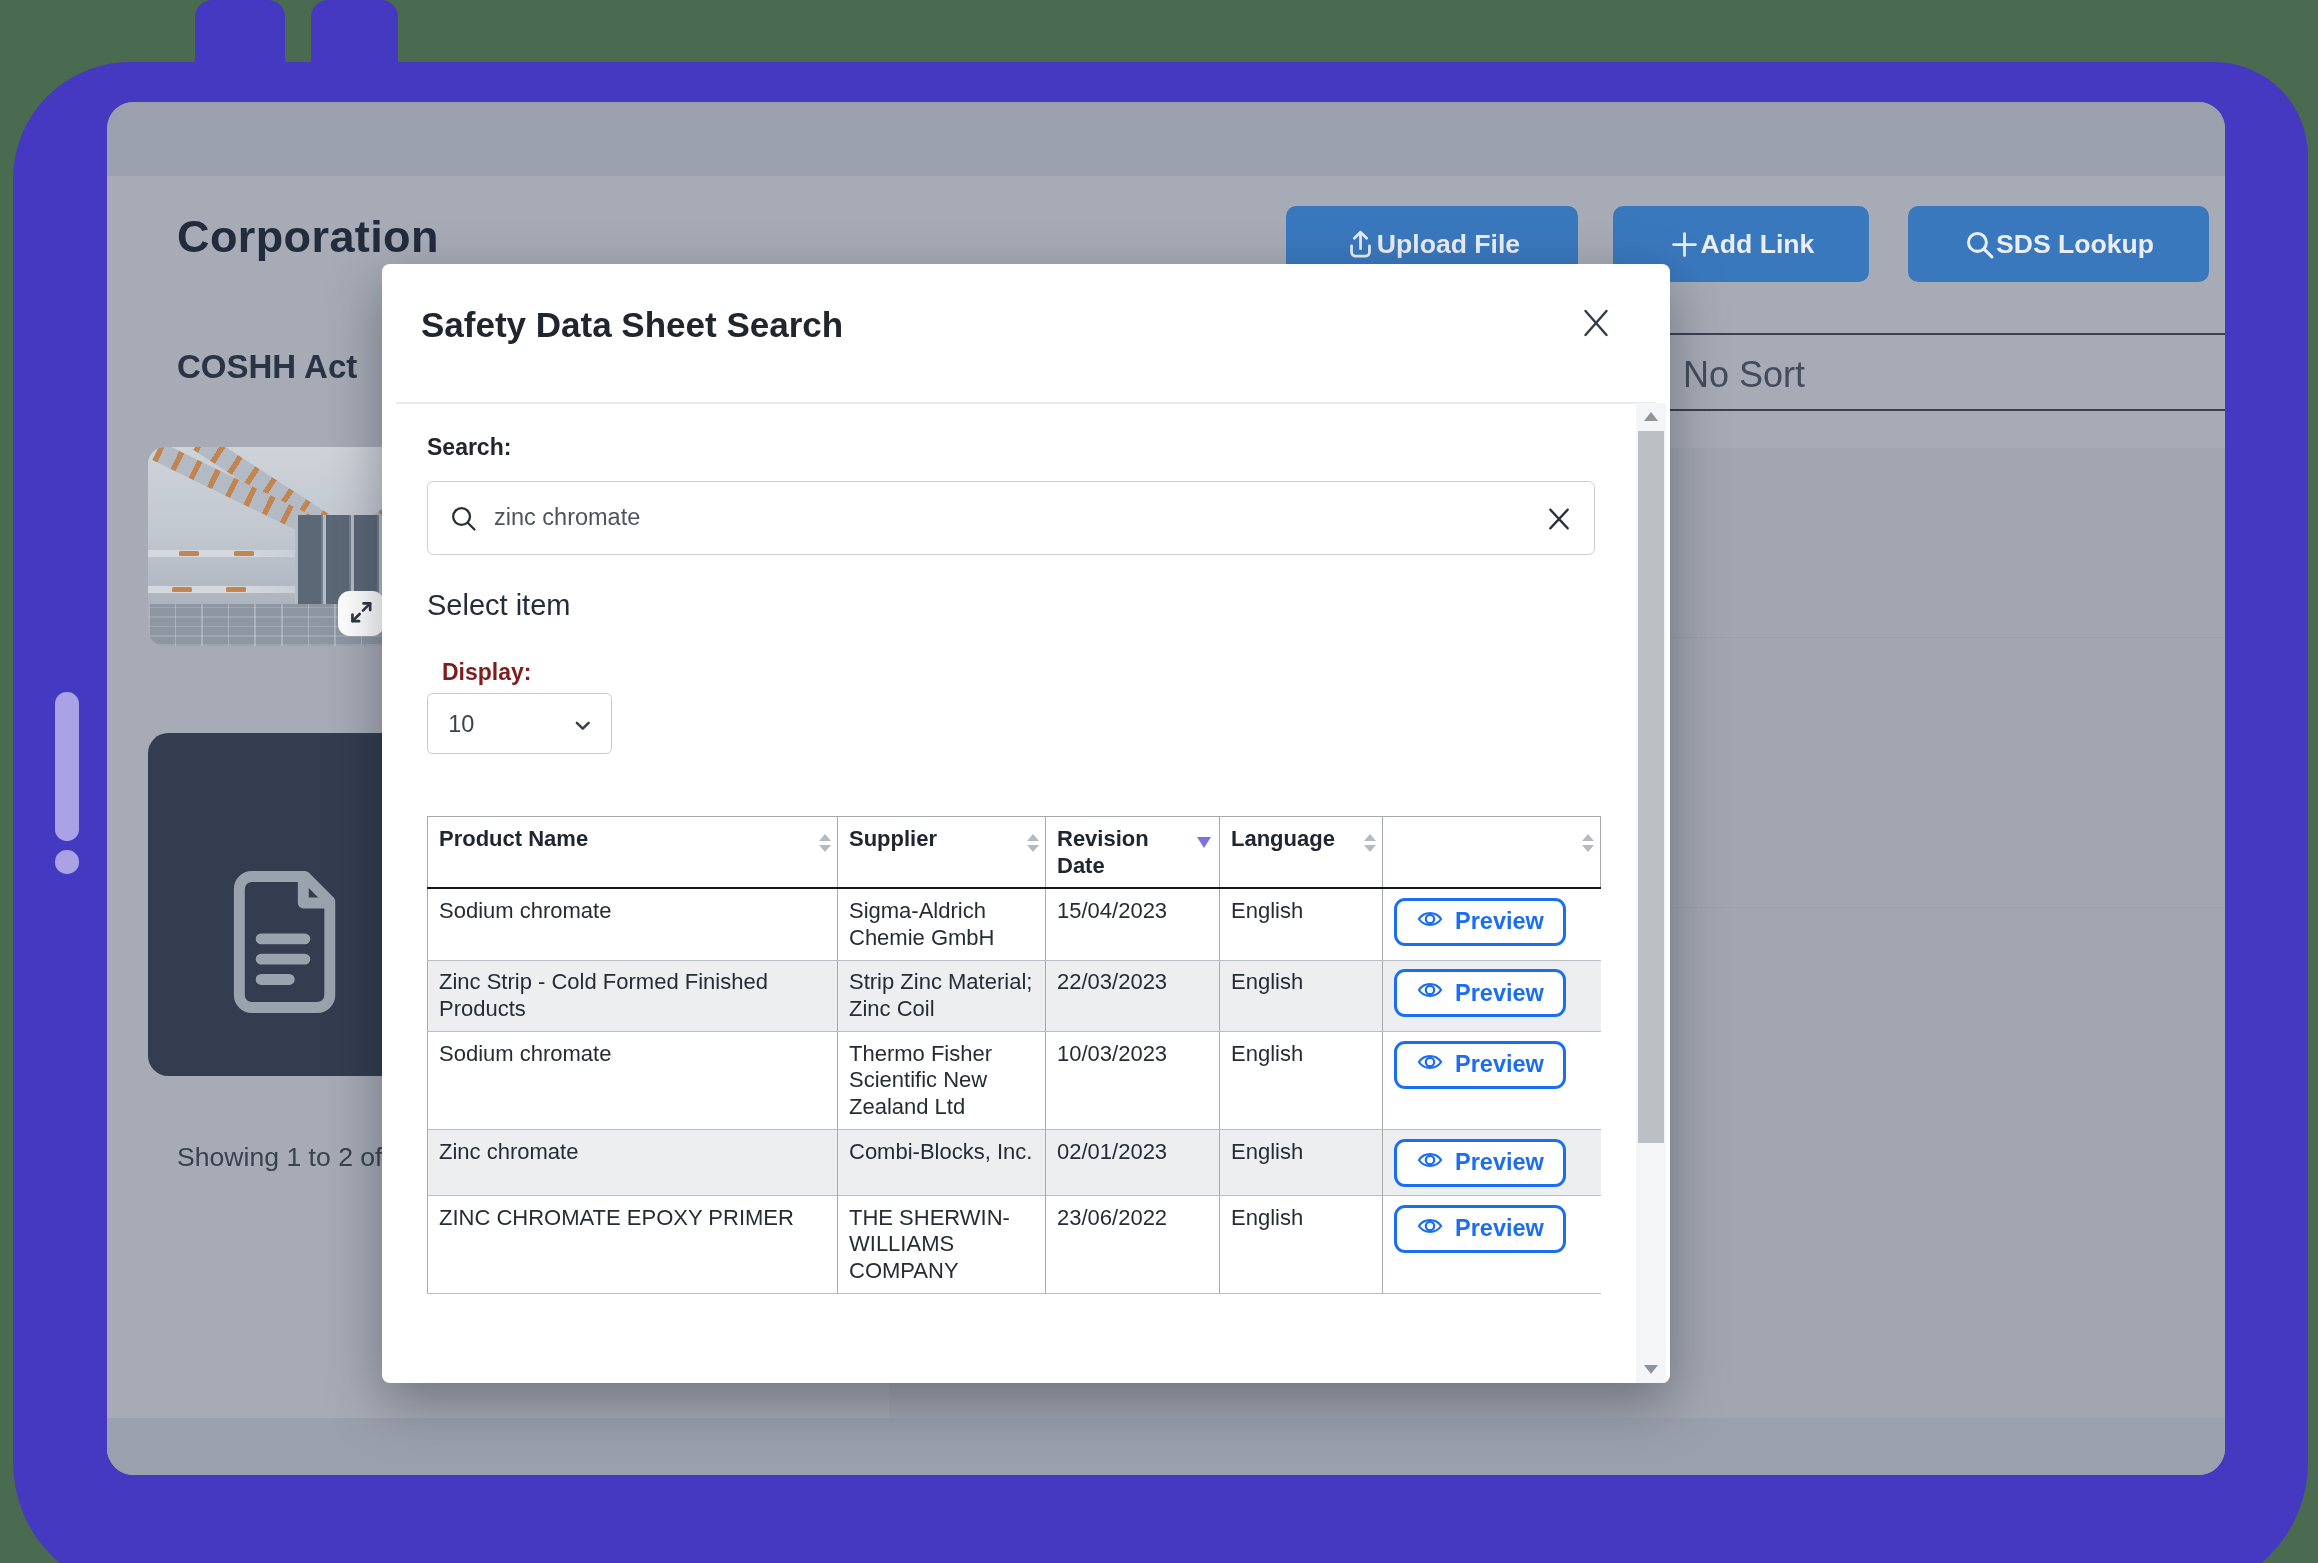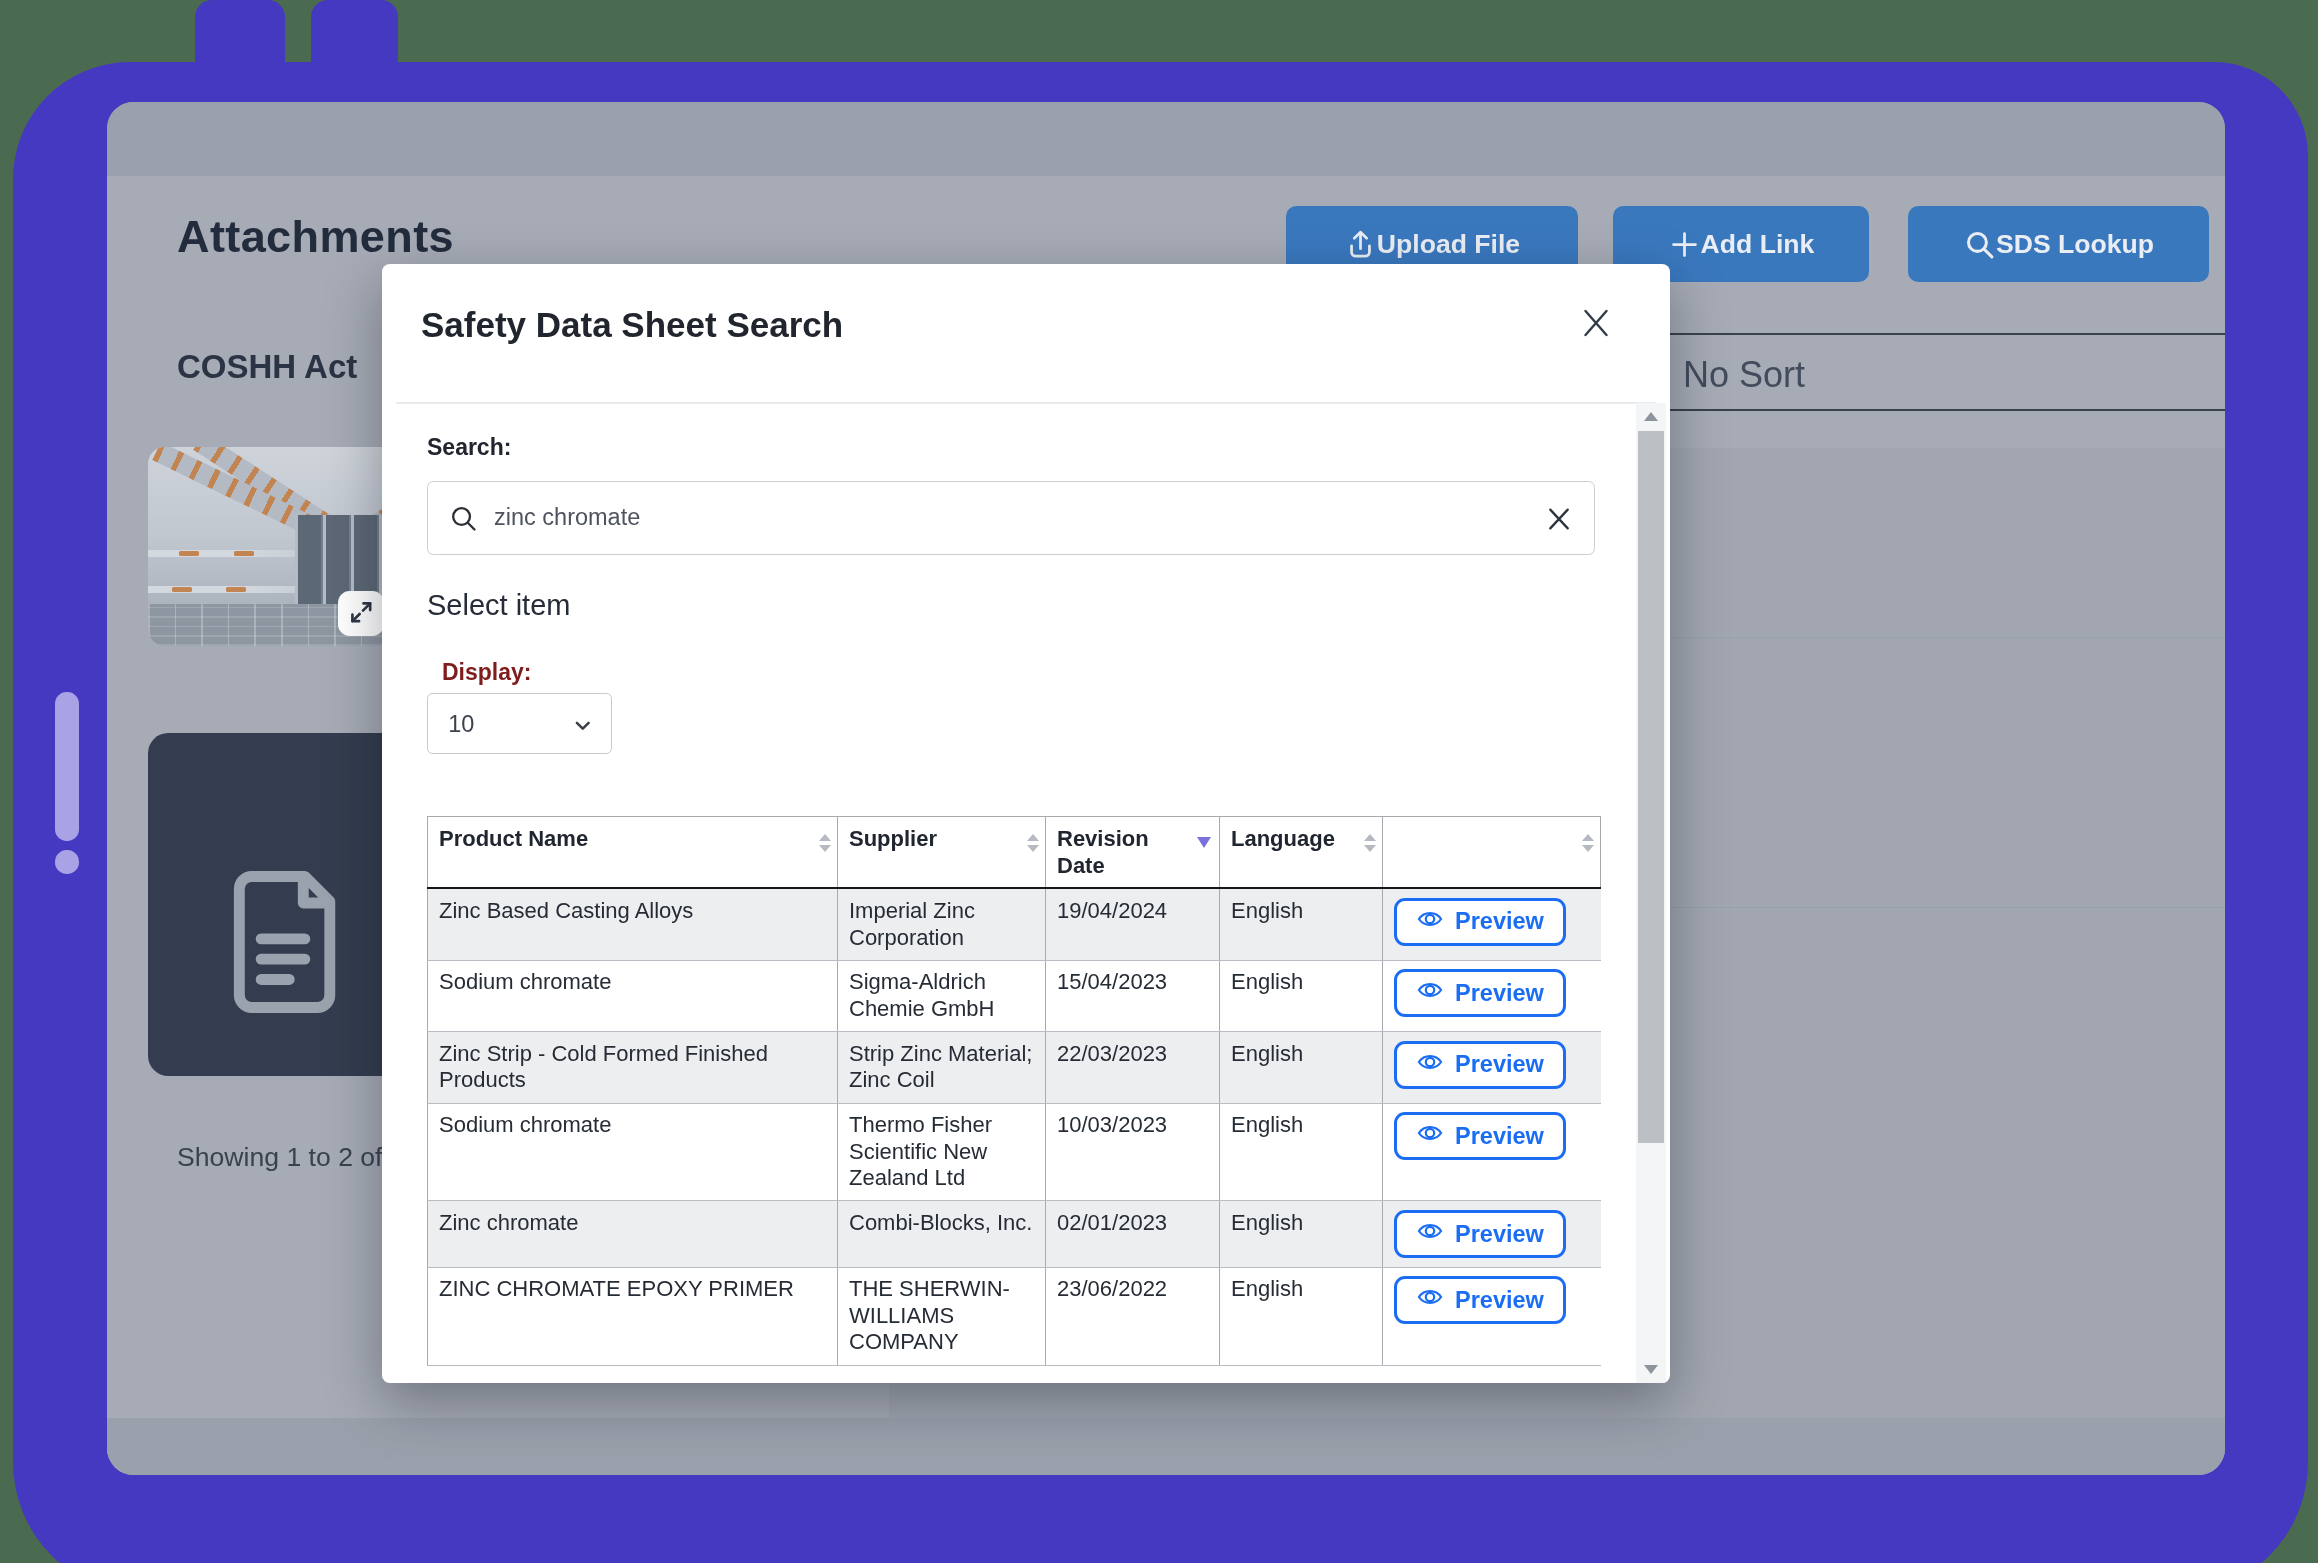--- a/index.html
+++ b/index.html
@@ -126,21 +126,21 @@
 <div class="frame"></div>
 <div class="frame-bump bump-1"></div>
 <div class="frame-bump bump-2"></div>
 <div class="pill-bar"></div>
 <div class="pill-dot"></div>
 
 <div class="window">
   <div class="band-top"></div>
   <div class="band-bottom"></div>
 
-  <div class="page-title">Attachments</div>
+  <div class="page-title">Corporation</div>
   <div class="section-title">COSHH Act</div>
 
   <button class="hbtn btn-upload">
     <span>
       <svg width="33" height="33" viewBox="0 0 24 24" fill="none" stroke="#EAEEF4" stroke-width="2" stroke-linecap="round" stroke-linejoin="round">
         <path d="M12 15 V3.5"></path>
           <path d="M7.5 7.5 L12 3 l4.5 4.5"></path>
           <path d="M5.5 13 v4.5 a3 3 0 0 0 3 3 h7 a3 3 0 0 0 3-3 V13"></path>
       </svg>
     </span>
@@ -276,37 +276,20 @@
               <span class="tri-up"></span>
               <span class="tri-down"></span>
             </span></th>
           <th><span></span><span class="sort-both">
               <span class="tri-up"></span>
               <span class="tri-down"></span>
             </span></th>
         </tr>
       </thead>
     <tbody id="tbody">
-        <tr class="stripe">
-          <td class="product">Zinc Based Casting Alloys</td>
-          <td class="supplier">Imperial Zinc Corporation</td>
-          <td class="date">19/04/2024</td>
-          <td class="lang">English</td>
-          <td class="pv-cell">
-  <button class="preview-btn">
-    <span>
-      <svg width="28" height="28" viewBox="0 0 24 24" fill="none" stroke="#1B6EF3" stroke-width="1.9">
-        <path d="M2.5 12 C 7 5.2, 17 5.2, 21.5 12 C 17 18.8, 7 18.8, 2.5 12 Z"></path>
-        <circle cx="12" cy="12" r="3.6"></circle>
-      </svg>
-    </span>
-    <span class="pv-label">Preview</span>
-  </button>
-</td>
-        </tr>
         <tr class="plain">
           <td class="product">Sodium chromate</td>
           <td class="supplier">Sigma-Aldrich Chemie GmbH</td>
           <td class="date">15/04/2023</td>
           <td class="lang">English</td>
           <td class="pv-cell">
   <button class="preview-btn">
     <span>
       <svg width="28" height="28" viewBox="0 0 24 24" fill="none" stroke="#1B6EF3" stroke-width="1.9">
         <path d="M2.5 12 C 7 5.2, 17 5.2, 21.5 12 C 17 18.8, 7 18.8, 2.5 12 Z"></path>

